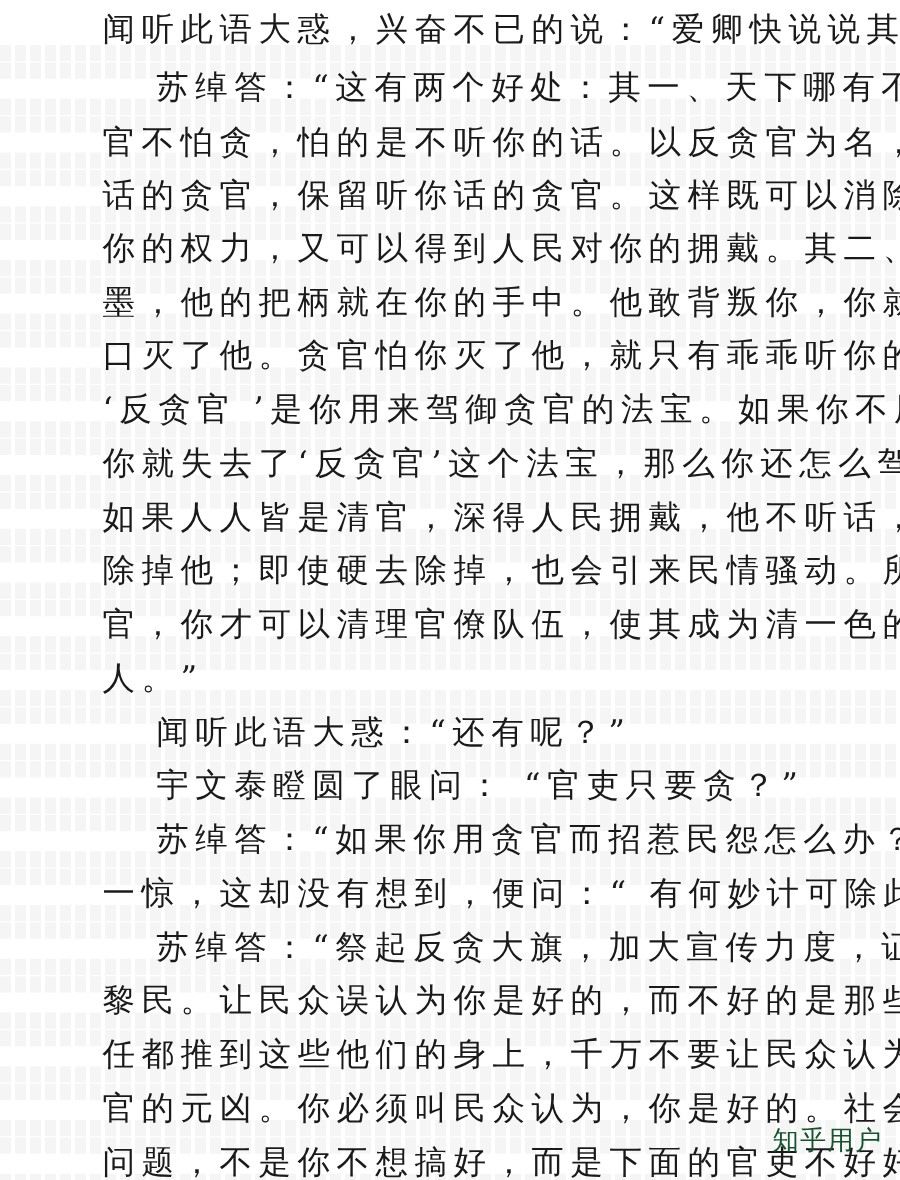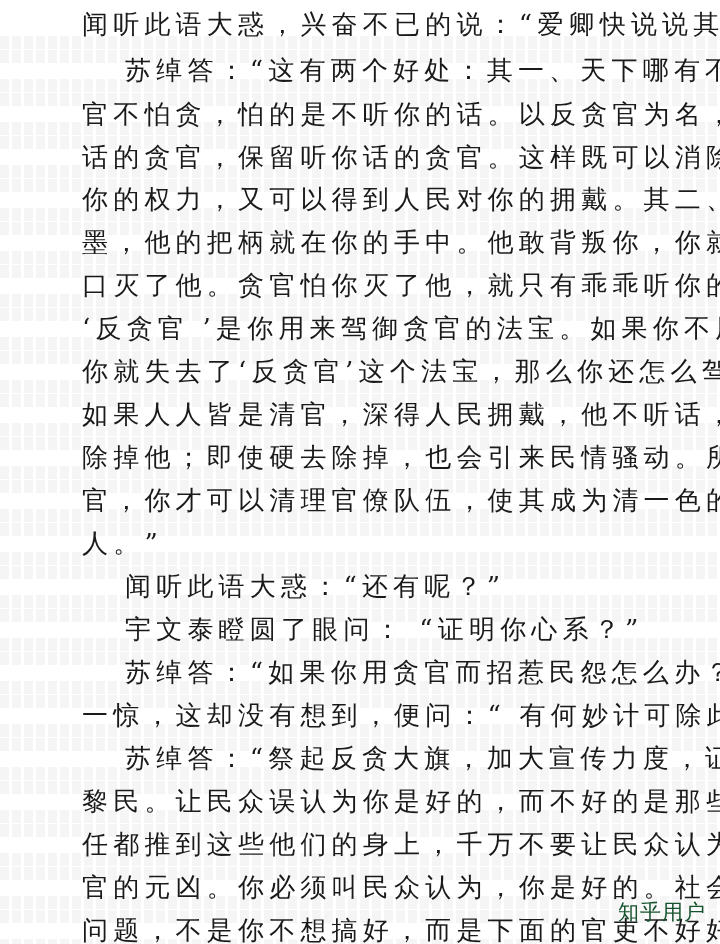--- a/index.html
+++ b/index.html
@@ -117,21 +117,21 @@
   <div class="line" style="top:181px">你的权力，又可以得到人民对你的拥戴。其二、官吏只要贪</div>
   <div class="line" style="top:224px">墨，他的把柄就在你的手中。他敢背叛你，你就以贪墨为借</div>
   <div class="line" style="top:267px">口灭了他。贪官怕你灭了他，就只有乖乖听你的话。所以，</div>
   <div class="line" style="top:310px">‘反贪官 ’是你用来驾御贪官的法宝。如果你不用贪官，</div>
   <div class="line" style="top:353px">你就失去了‘反贪官’这个法宝，那么你还怎么驾御官吏？</div>
   <div class="line" style="top:396px">如果人人皆是清官，深得人民拥戴，他不听话，你没有借口</div>
   <div class="line" style="top:439px">除掉他；即使硬去除掉，也会引来民情骚动。所以必须用贪</div>
   <div class="line" style="top:482px">官，你才可以清理官僚队伍，使其成为清一色的拥护你的</div>
   <div class="line" style="top:525px">人。”</div>
   <div class="line indent" style="top:568px">闻听此语大惑：“还有呢？”</div>
-  <div class="line indent" style="top:611px">宇文泰瞪圆了眼问： “证明你心系？”</div>
+  <div class="line indent" style="top:611px">宇文泰瞪圆了眼问： “官吏只要贪？”</div>
   <div class="line indent" style="top:654px">苏绰答：“如果你用贪官而招惹民怨怎么办？”宇文泰</div>
   <div class="line" style="top:697px">一惊，这却没有想到，便问：“ 有何妙计可除此患？”</div>
   <div class="line indent" style="top:740px">苏绰答：“祭起反贪大旗，加大宣传力度，证明你心系</div>
   <div class="line" style="top:783px">黎民。让民众误认为你是好的，而不好的是那些官吏，把责</div>
   <div class="line" style="top:826px">任都推到这些他们的身上，千万不要让民众认为你是任用贪</div>
   <div class="line" style="top:869px">官的元凶。你必须叫民众认为，你是好的。社会出现这么多</div>
   <div class="line" style="top:912px">问题，不是你不想搞好，而是下面的官吏不好好执行</div>
 </div>
 
 <div class="footer-watermark">知乎用户</div>

